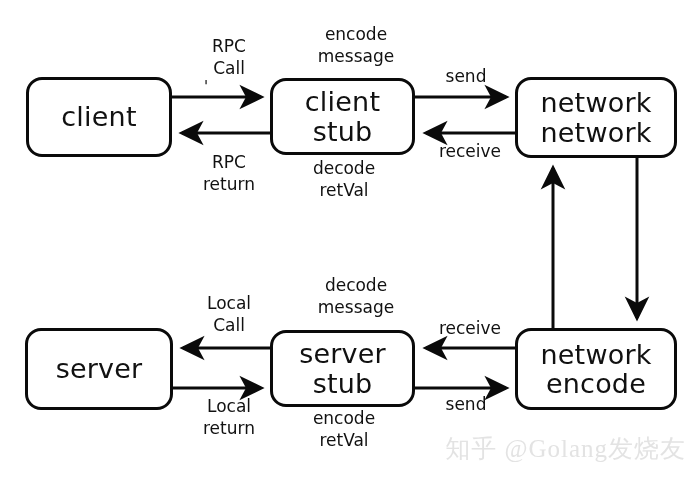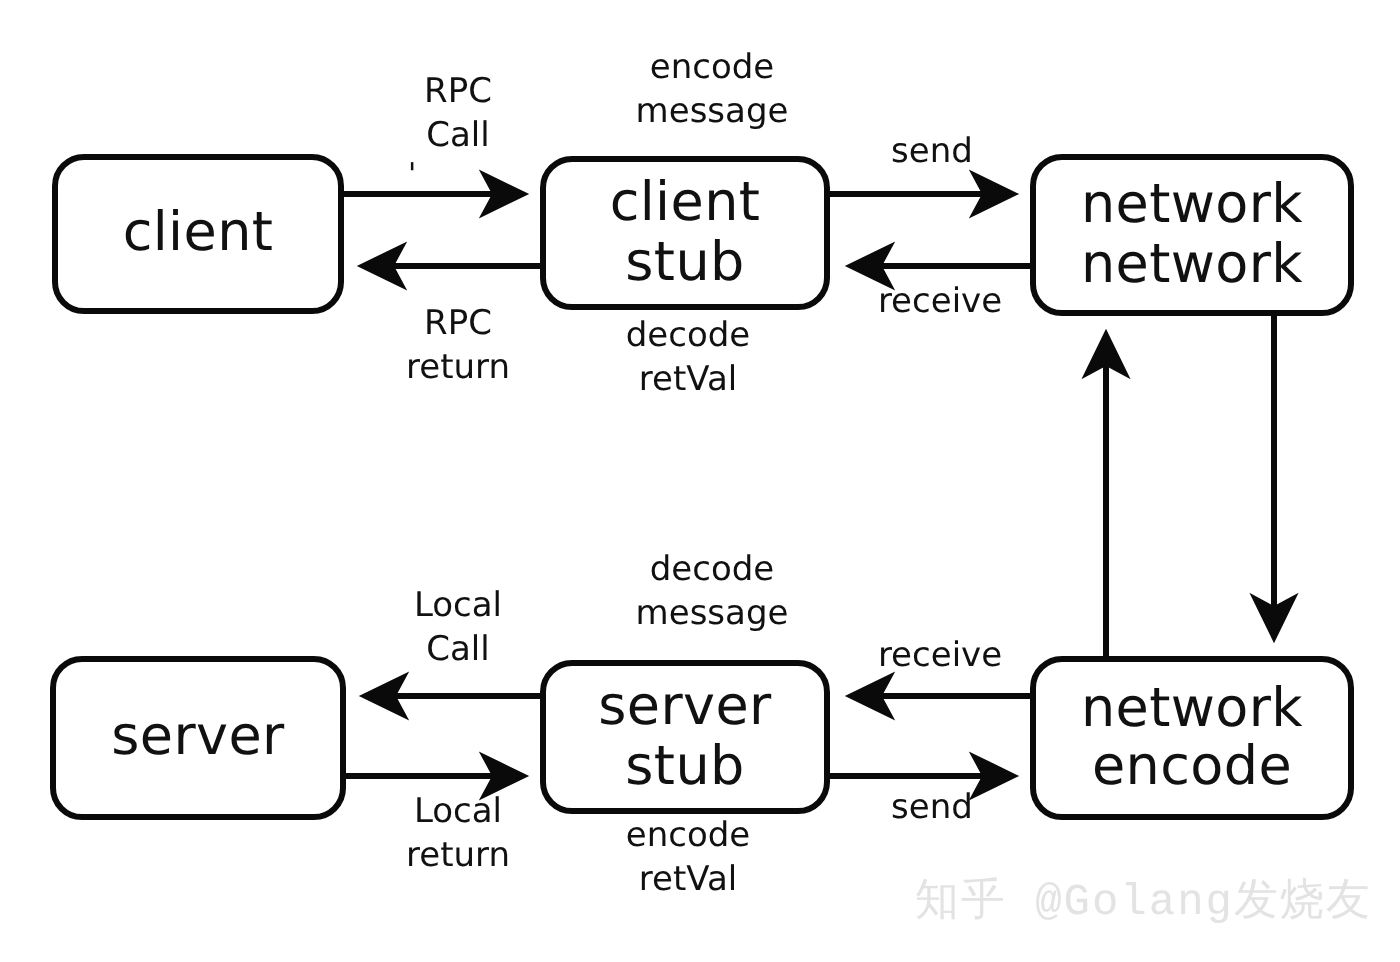--- a/index.html
+++ b/index.html
@@ -49,26 +49,26 @@
     left: 0;
     top: 0;
     width: 700px;
     height: 481px;
     z-index: 1;
   }
   .watermark {
     position: absolute;
     right: 14px;
     bottom: 16px;
-    font-size: 22px;
+    font-size: 25px;
     color: #e3e3e3;
     letter-spacing: 1px;
     z-index: 5;
     white-space: nowrap;
-    font-family: Liberation Mono, monospace;
+    font-family: Liberation Serif, serif;
   }
   .tick-mark {
     position: absolute;
     font-size: 15px;
     color: #111111;
     z-index: 4;
   }
 </style>
 </head>
 <body>

